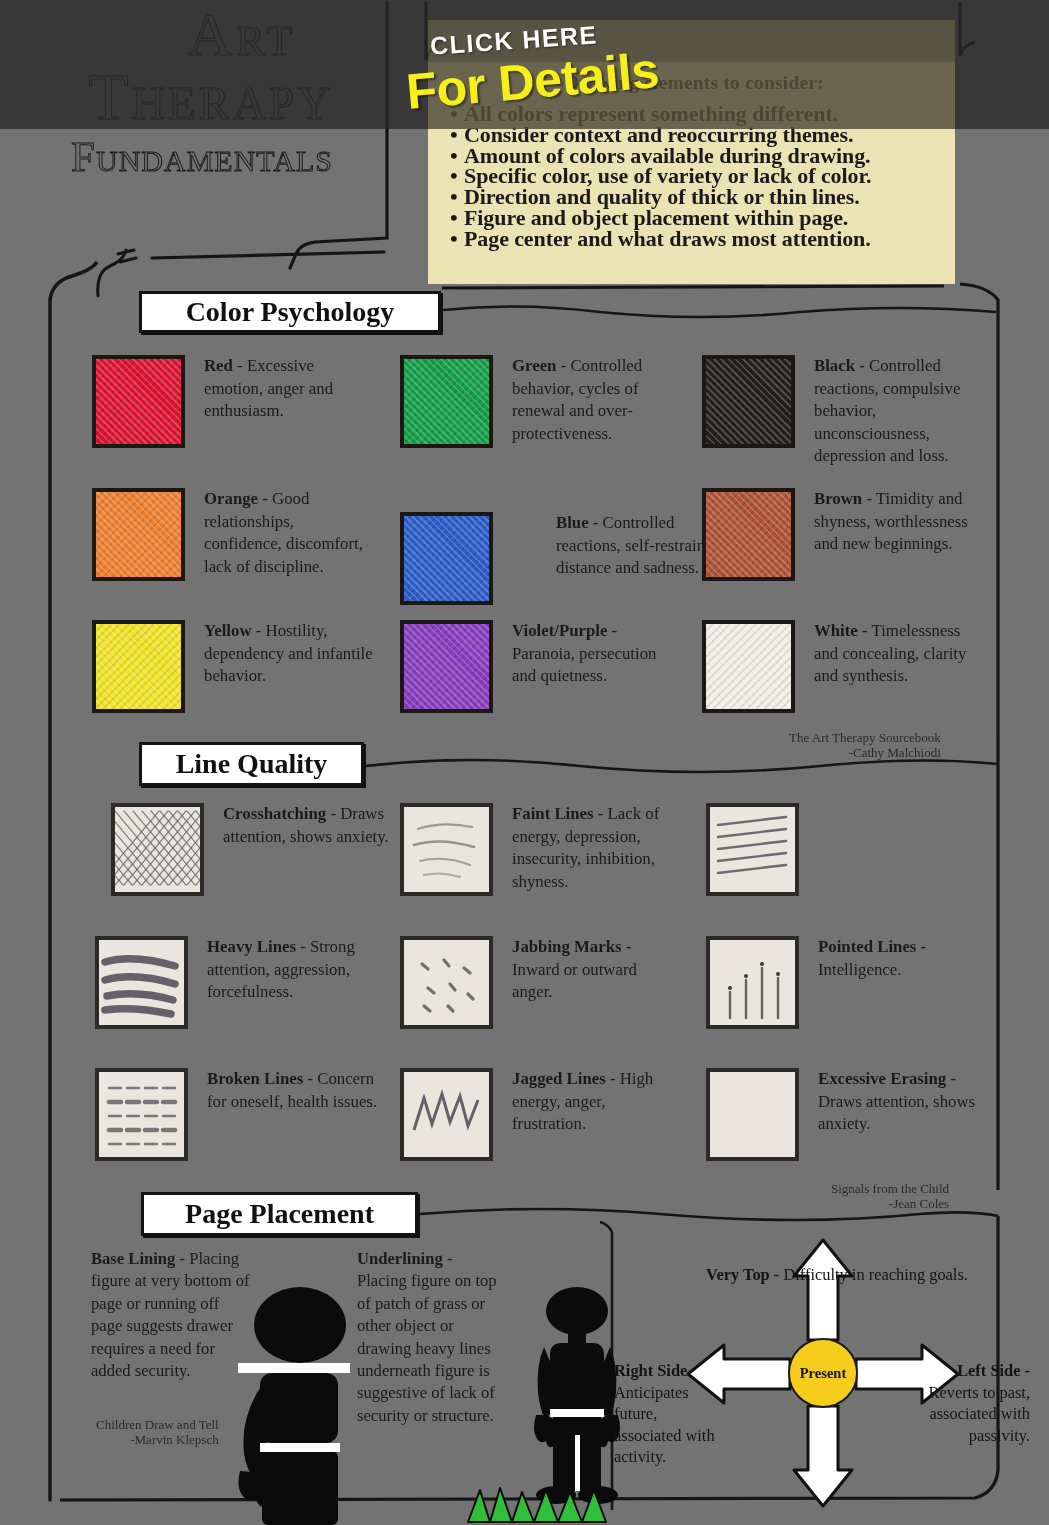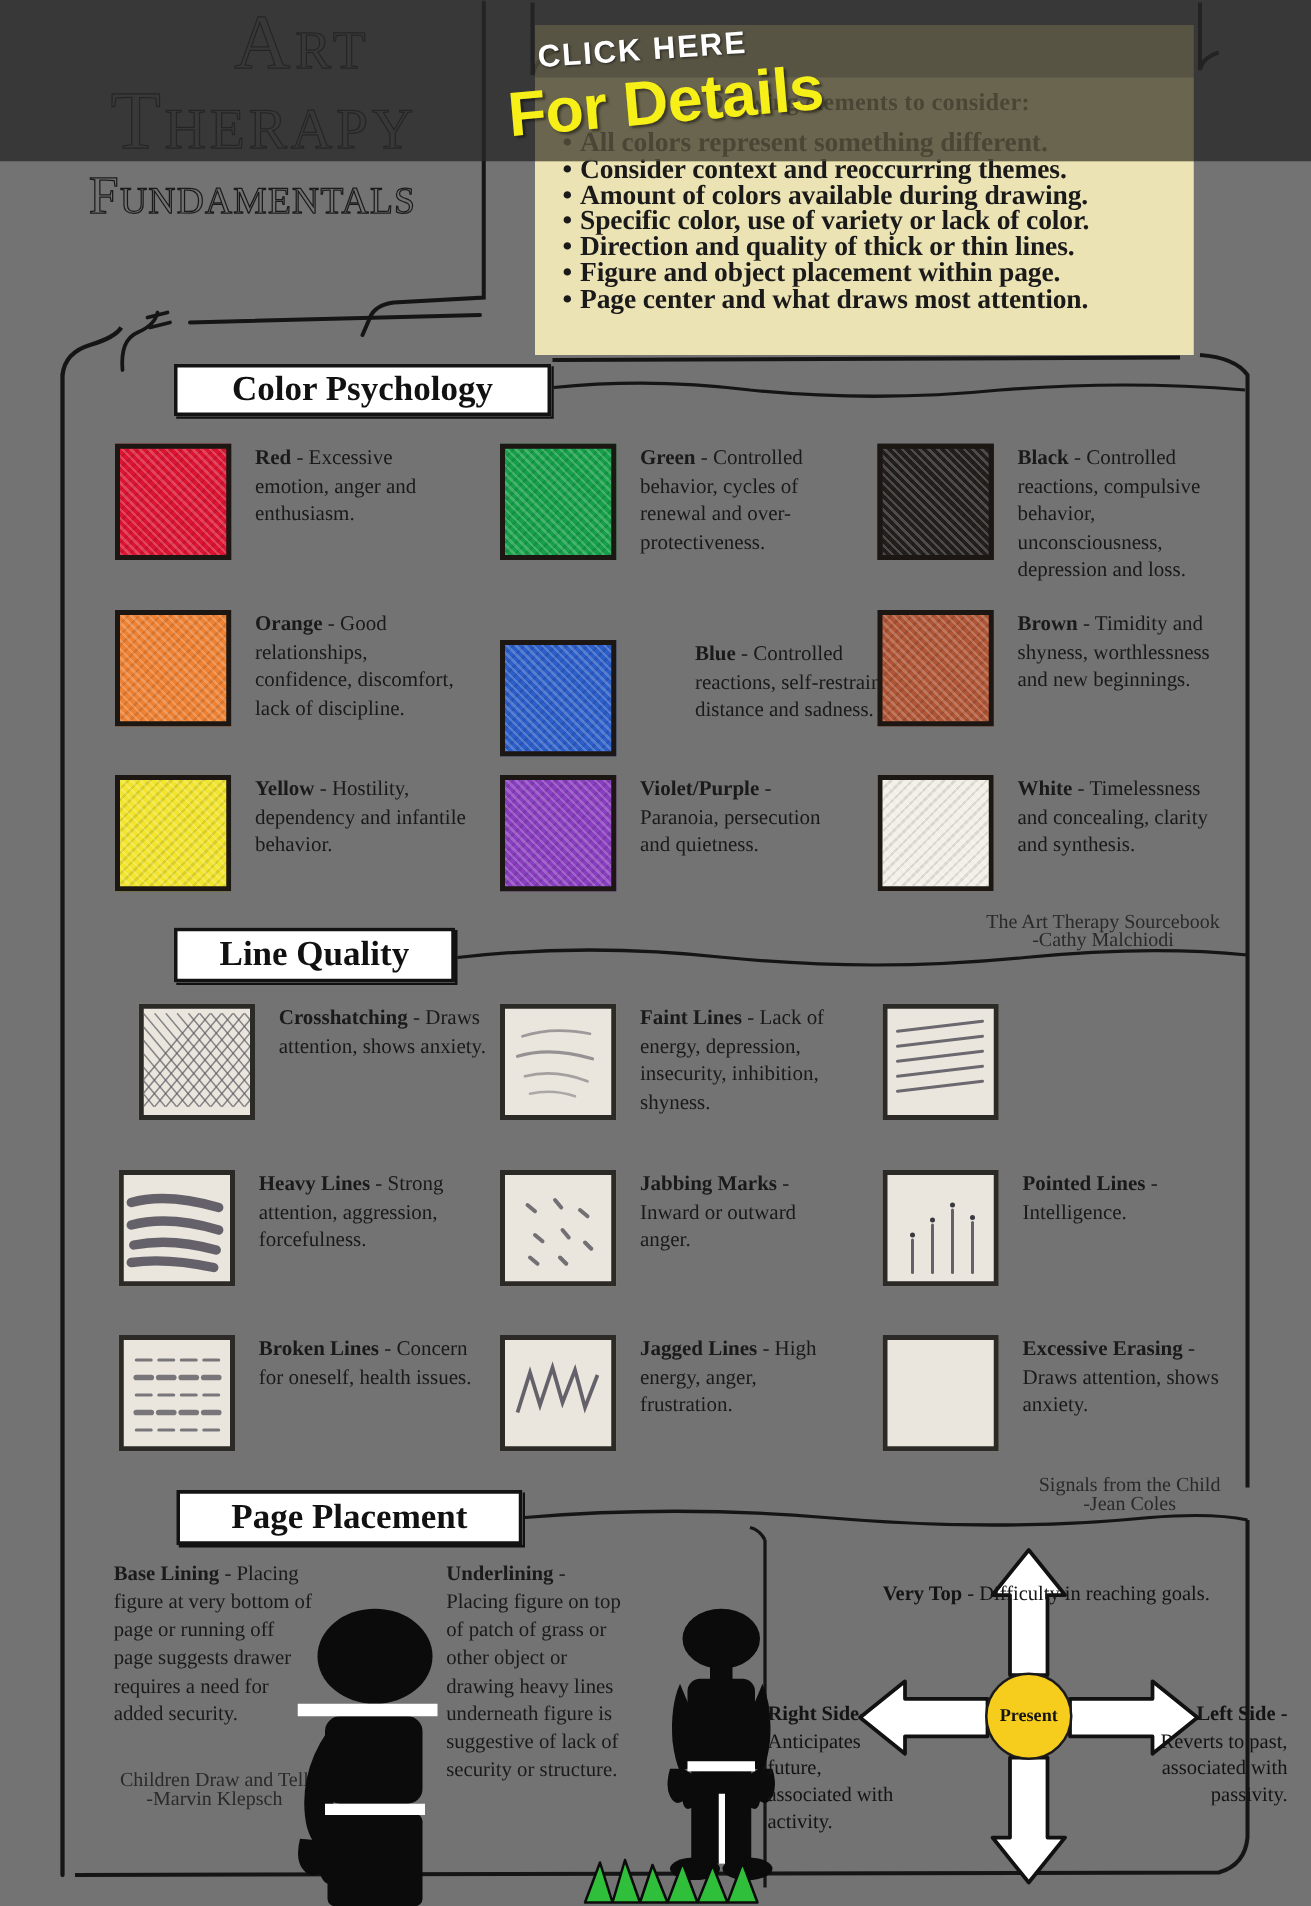--- a/index.html
+++ b/index.html
@@ -76,21 +76,21 @@
     margin-left:19px; font-size:16.8px; line-height:22.5px; color:#1a1a1a;
     width:170px;
   }
   .etext b { font-weight:bold; }
 
   
   .tile { width:93px; height:93px; border:4px solid #2c2a26; background:#eae6dd;
           flex:0 0 93px; position:relative; overflow:hidden; }
 
   
-  .attrib { position:absolute; font-size:16px; line-height:14.6px; color:#2a2a2a; text-align:center; }
+  .attrib { position:absolute; font-size:13px; line-height:14.6px; color:#2a2a2a; text-align:right; }
 
   
   .pp-col { position:absolute; font-size:16.6px; line-height:22.4px; color:#1a1a1a; }
   .pp-col b { font-weight:bold; }
 
   .compass { position:absolute; left:612px; top:1228px; width:420px; height:290px; }
   .cmp-lbl { position:absolute; font-size:16.4px; line-height:21.6px; color:#141414;margin-top:40px; }
   .cmp-lbl b { font-weight:bold; }
   .present-circle {
     position:absolute; left:176px; top:110px; width:70px; height:70px; border-radius:50%;

